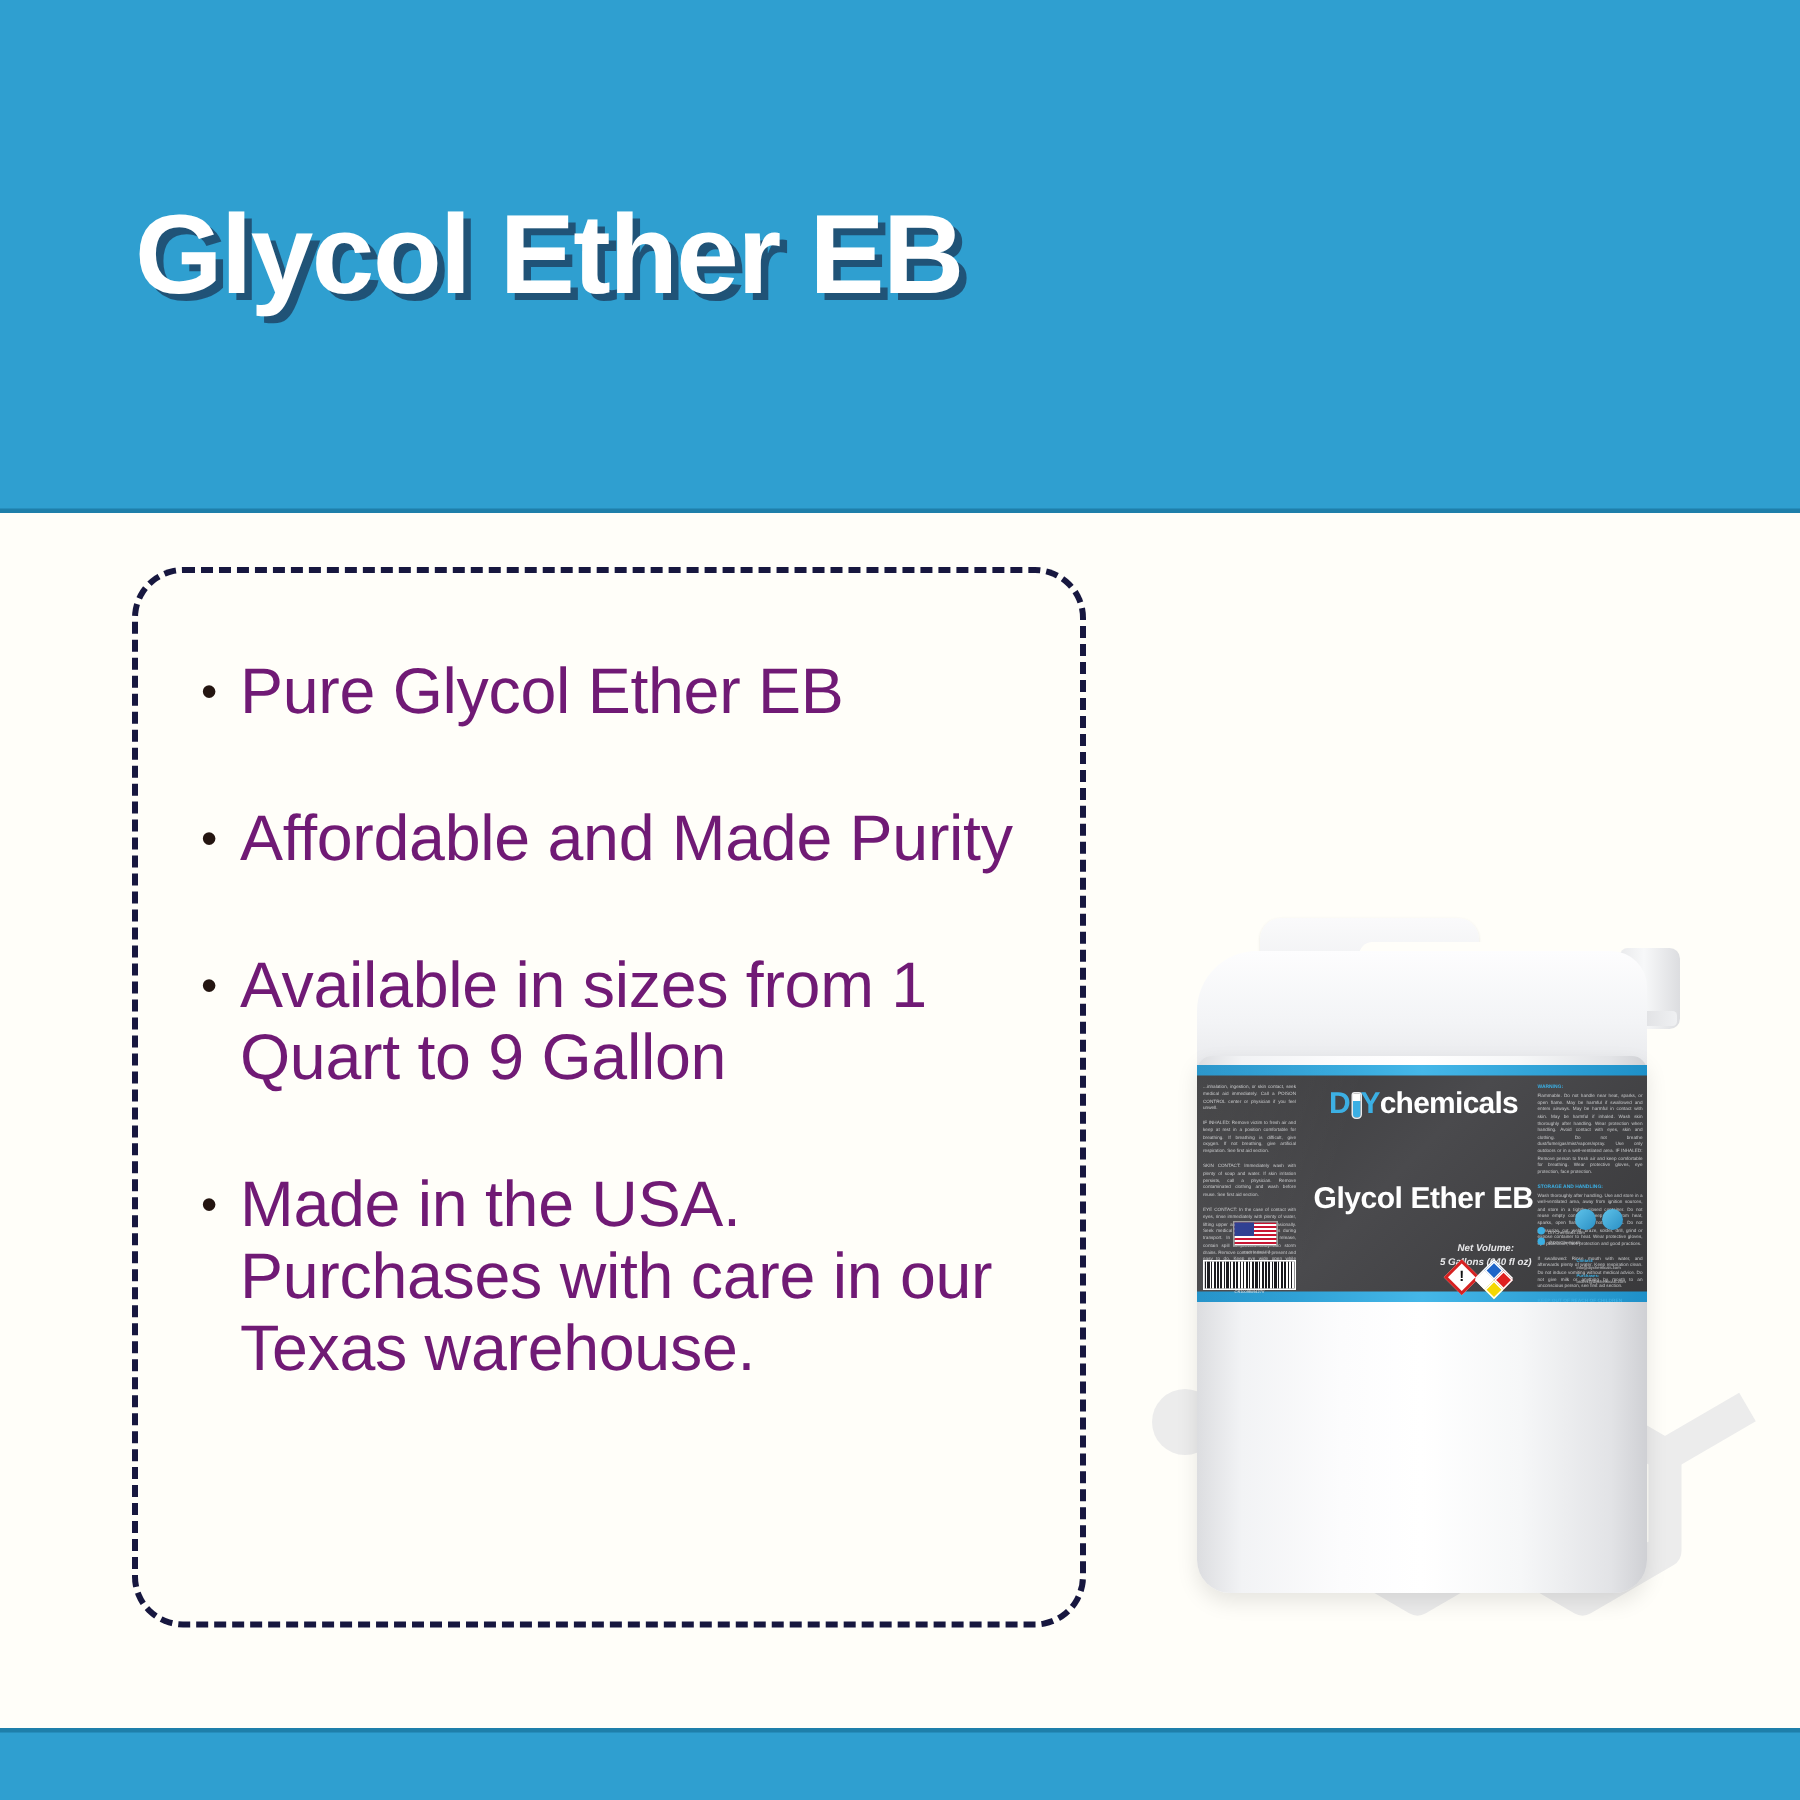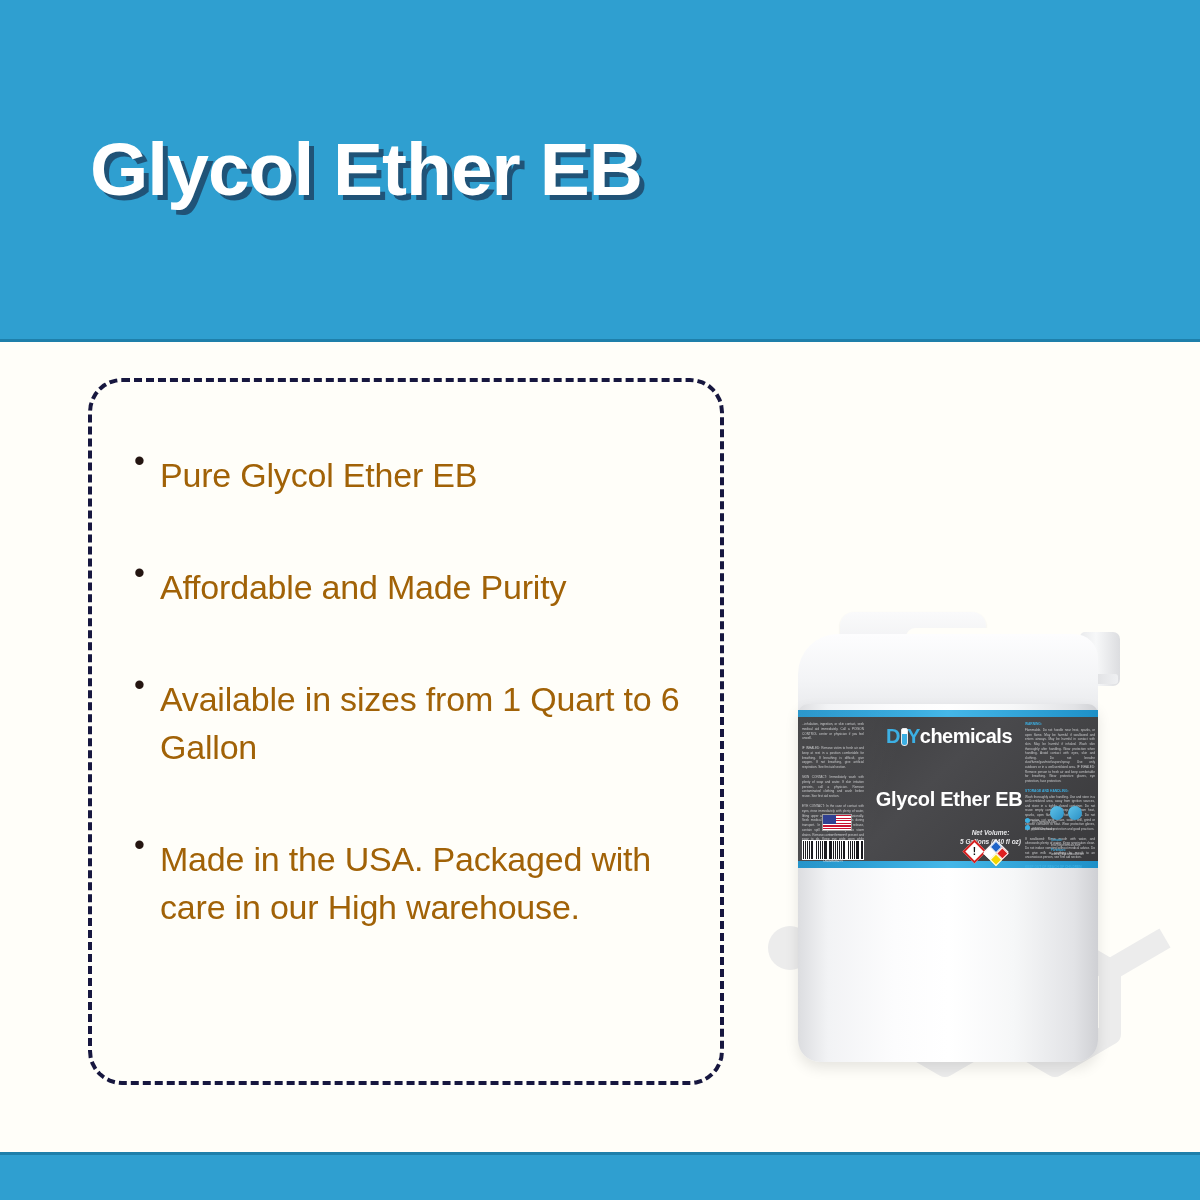--- a/index.html
+++ b/index.html
@@ -82,25 +82,24 @@
     flex: 0 0 auto;
     width: 26px;
     font-size: 31px;
     line-height: 48px;
     color: #241511;
     text-align: left;
   }
 
   .bullet-text {
     flex: 1 1 auto;
-    font-size: 34px;
+    font-size: 43px;
     line-height: 48px;
-    color: #a16207;
+    color: #701a75;
     letter-spacing: -0.2px;
-    margin-top: 14px;
   }
 
   
   .product-wrap {
     position: absolute;
     left: 790px;
     top: 612px;
     width: 330px;
     height: 452px;
   }
@@ -428,26 +427,26 @@
       <span class="bullet-text">Pure Glycol Ether EB</span>
     </li>
 
     <li class="bullet-item">
       <span class="bullet-dot">•</span>
       <span class="bullet-text">Affordable and Made Purity</span>
     </li>
 
     <li class="bullet-item">
       <span class="bullet-dot">•</span>
-      <span class="bullet-text">Available in sizes from 1 Quart to 6 Gallon</span>
+      <span class="bullet-text">Available in sizes from 1 Quart to 9 Gallon</span>
     </li>
 
     <li class="bullet-item">
       <span class="bullet-dot">•</span>
-      <span class="bullet-text">Made in the USA. Packaged with care in our High warehouse.</span>
+      <span class="bullet-text">Made in the USA. Purchases with care in our Texas warehouse.</span>
     </li>
 
   </ul>
 </div>
 
 <div class="product-wrap">
 
   <div class="jug-handle">
     <div class="jug-handle-hole"></div>
   </div>

